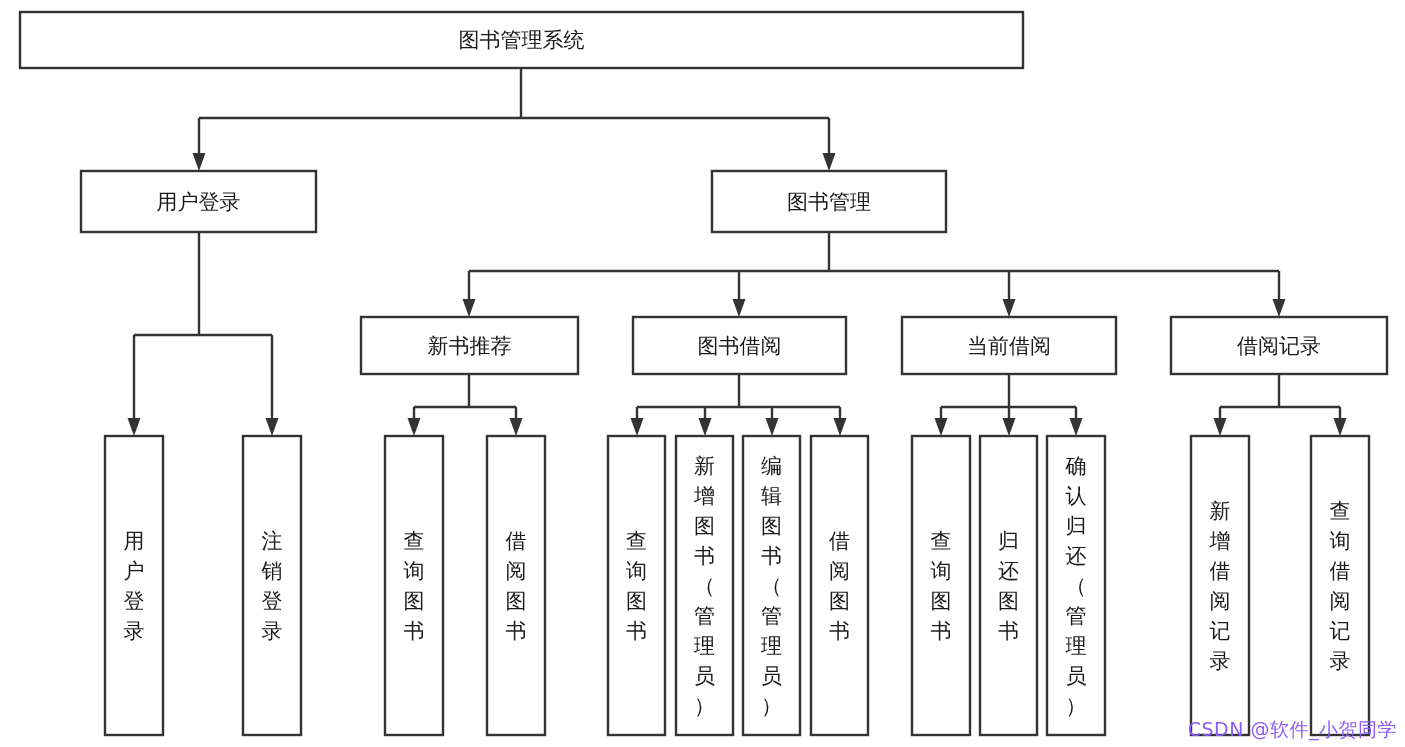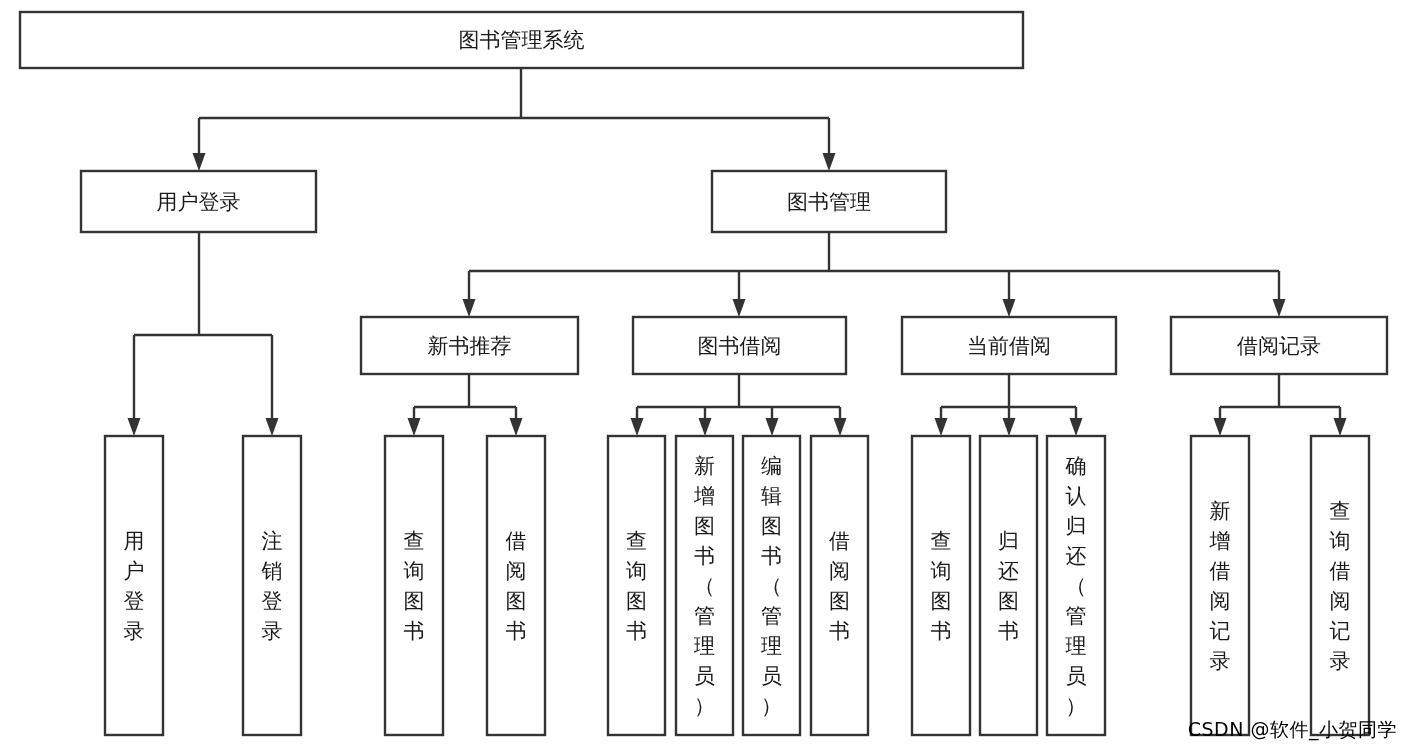--- a/index.html
+++ b/index.html
@@ -58,21 +58,21 @@
     font-size: 21px;
     dominant-baseline: middle;
     text-anchor: middle;
   }
   .watermark-text {
     position: absolute;
     right: 8px;
     bottom: 4px;
     font-family: "DejaVu Sans", "Liberation Sans", sans-serif;
     font-size: 19px;
-    color: #000000;
+    color: #8b5cf6;
     letter-spacing: 0.5px;
     user-select: none;
     white-space: nowrap;
   }
 </style>
 </head>
 <body>
 
 <div id="diagram-root">
   <svg id="tree-canvas" viewBox="0 0 1405 747" xmlns="http://www.w3.org/2000/svg">

